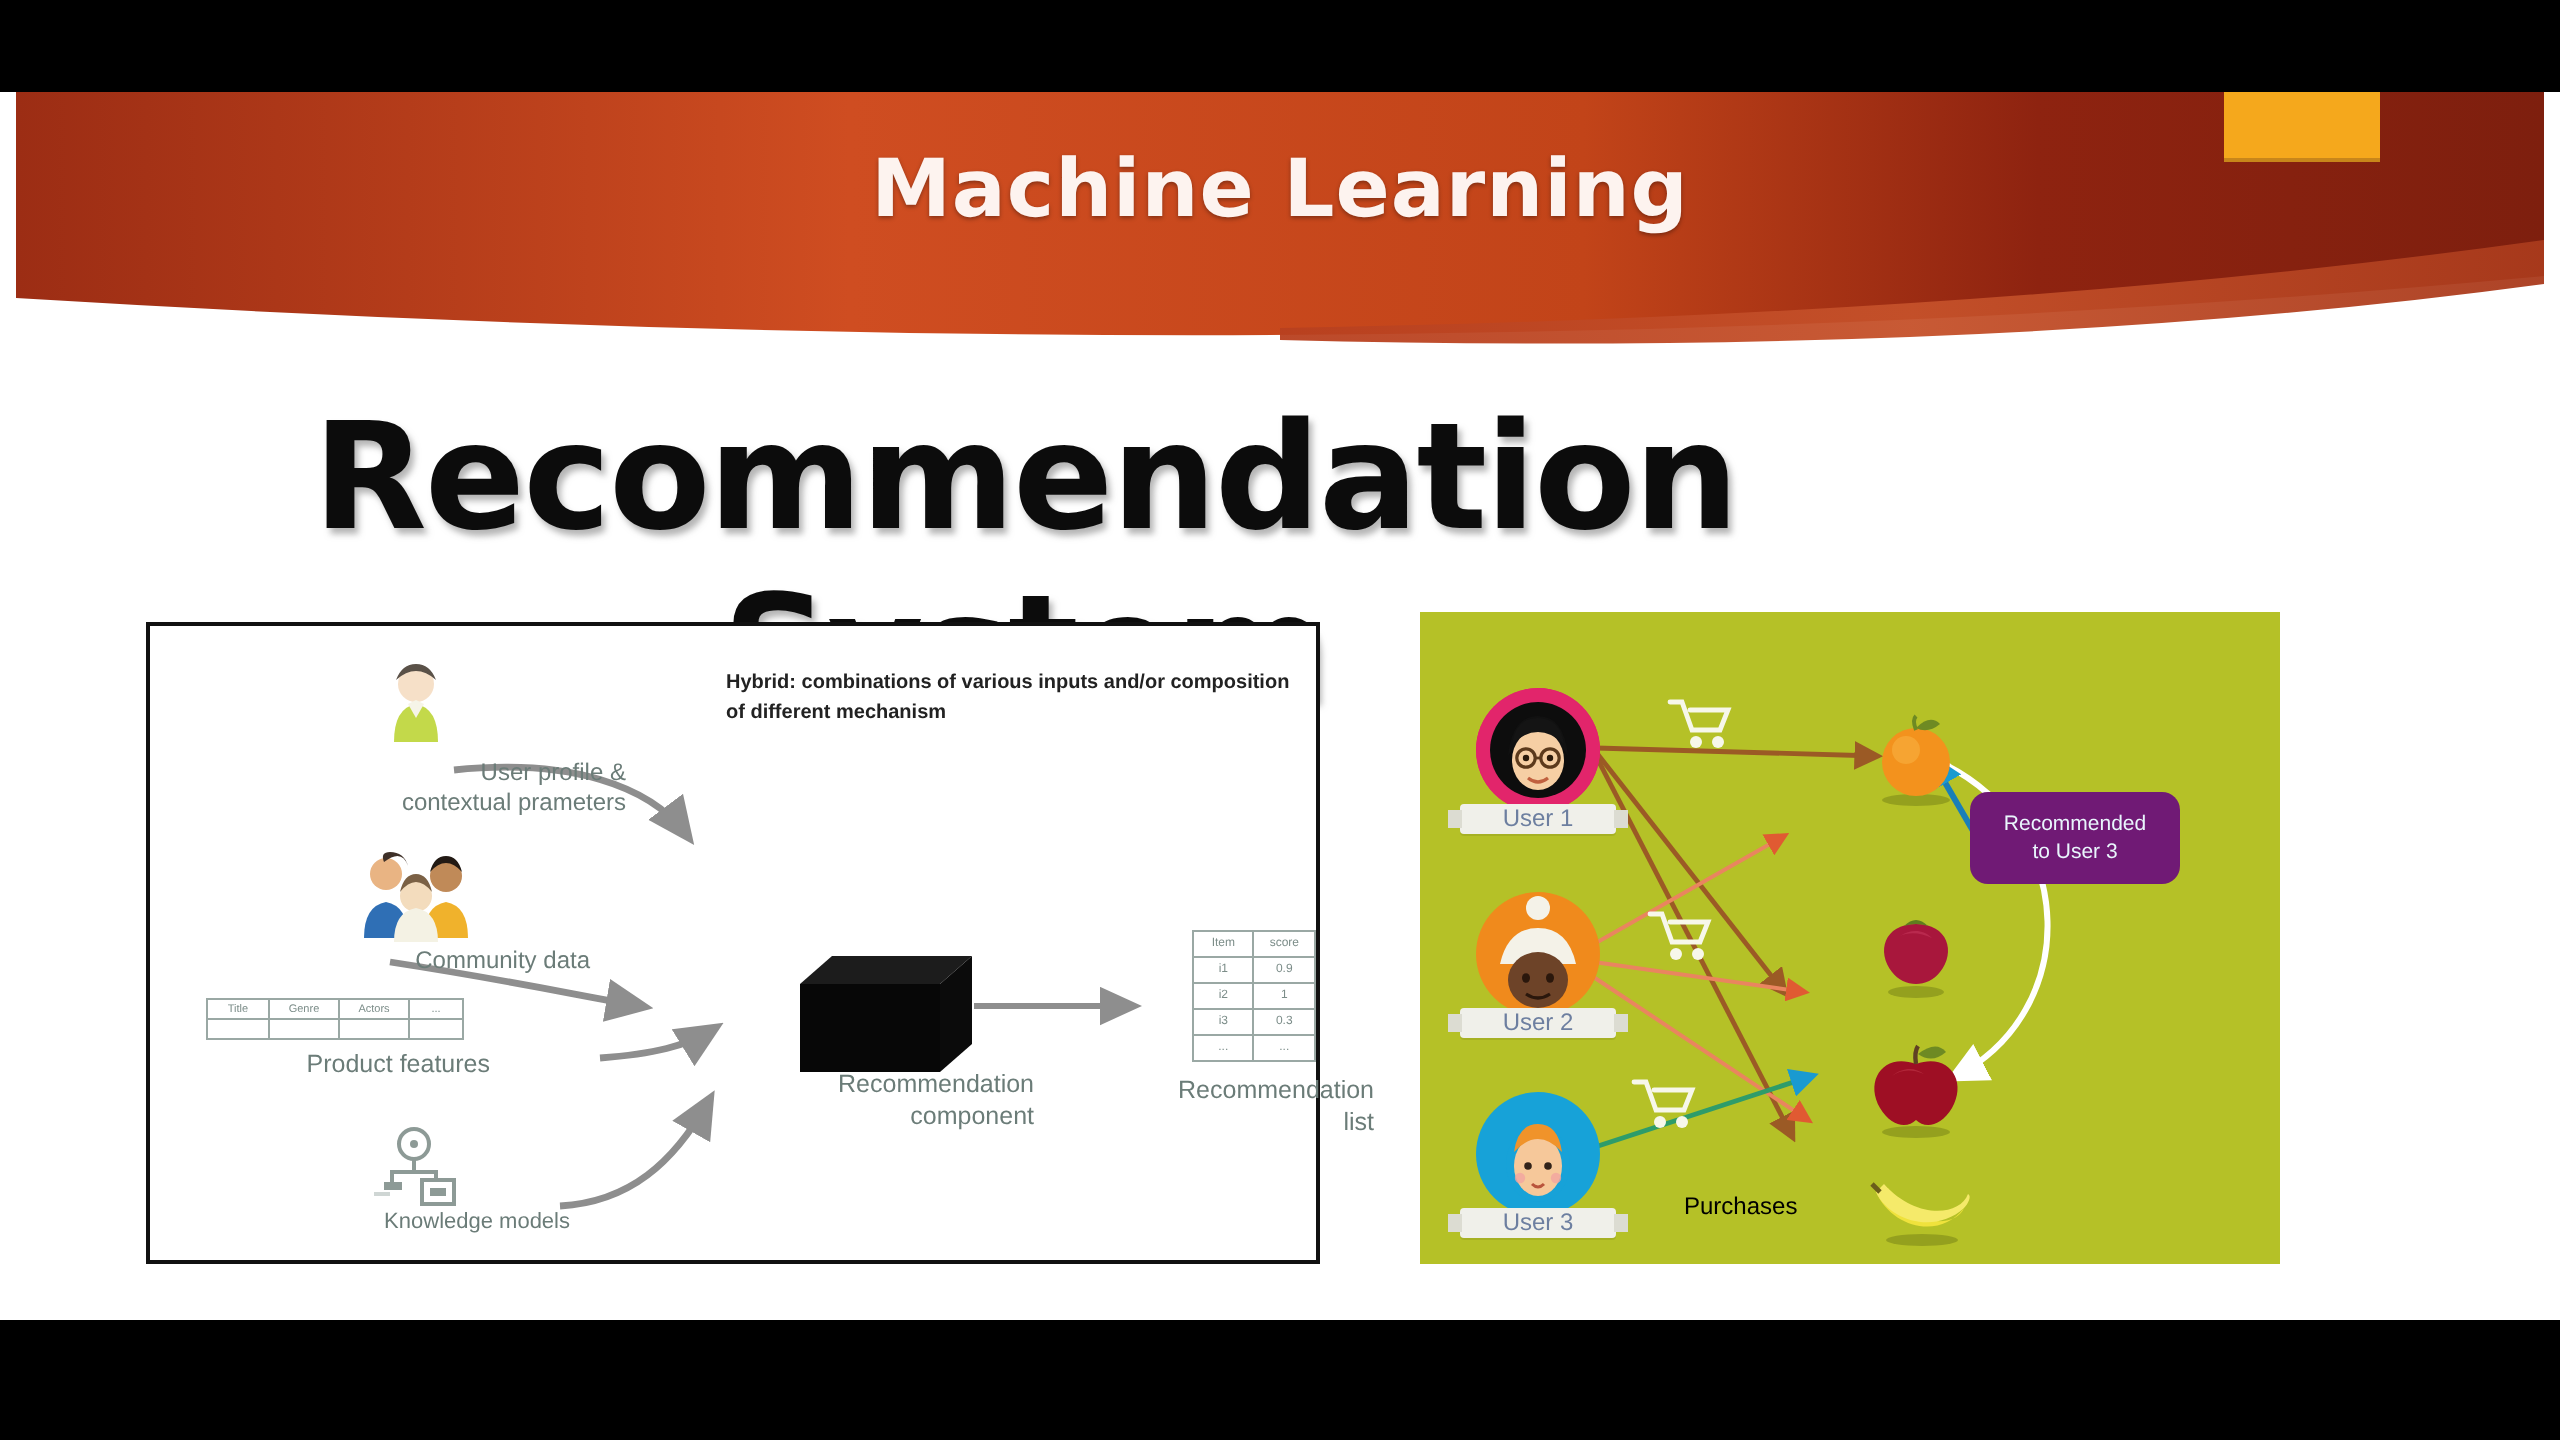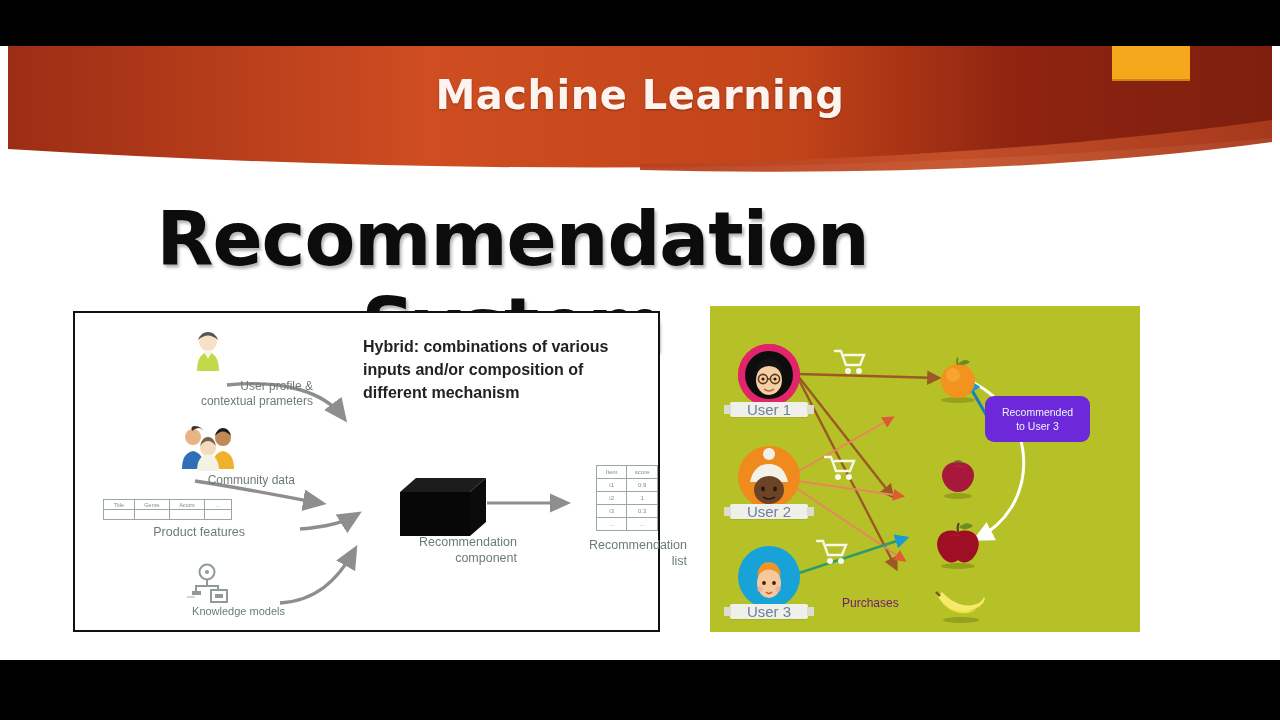--- a/index.html
+++ b/index.html
@@ -23,50 +23,50 @@
   
   .slide-title{position:absolute;left:0;top:150px;width:1025px;text-align:center;
     font-size:74px;font-weight:bold;color:#0c0c0c;letter-spacing:-1px;
     font-family:"DejaVu Sans",sans-serif;
     text-shadow:2px 3px 3px rgba(120,120,120,.55);}
 
   
   .left-fig{position:absolute;left:73px;top:265px;width:587px;height:321px;
     background:#fff;border:2px solid #111;box-sizing:border-box;}
   .hybrid-text{position:absolute;left:288px;top:22px;width:288px;
-    font-size:16px;font-weight:bold;color:#222;line-height:1.45;}
+    font-size:10px;font-weight:bold;color:#222;line-height:1.45;}
   .lbl{position:absolute;text-align:right;font-size:12px;color:#6b7c78;line-height:1.25;}
 
   .person-icon{position:absolute;}
   .table-mini{position:absolute;border-collapse:collapse;}
   .table-mini td{border:1px solid #9aa8a4;font-size:5.5px;color:#7c8d89;
     text-align:center;padding:0;height:9px;}
 
   .blackbox{position:absolute;left:325px;top:165px;width:80px;height:50px;}
 
   .rec-table{position:absolute;left:521px;top:152px;border-collapse:collapse;background:#fff;}
   .rec-table td{border:1px solid #9aa8a4;width:32px;height:12px;font-size:6px;
     color:#7c8d89;text-align:center;padding:0;}
 
   
   .right-fig{position:absolute;left:710px;top:260px;width:430px;height:326px;background:#b5c127;}
   .itemtitle{position:absolute;left:32px;top:12px;font-size:22px;color:#f3f3e6;
     font-family:"DejaVu Sans",sans-serif;letter-spacing:.3px;}
   .avatar{position:absolute;width:62px;height:62px;border-radius:50%;}
   .ribbon{position:absolute;width:78px;height:15px;background:#f0f0ea;border-radius:2px;
-    text-align:center;font-size:15px;line-height:15px;color:#6d7fa0;
+    text-align:center;font-size:12px;line-height:15px;color:#6d7fa0;
     box-shadow:0 1px 0 rgba(0,0,0,.08);}
   .ribbon::before,.ribbon::after{content:"";position:absolute;top:3px;width:7px;height:9px;
     background:#dcdcd2;}
   .ribbon::before{left:-6px;}
   .ribbon::after{right:-6px;}
-  .recbox{position:absolute;left:275px;top:90px;width:105px;height:46px;background:#6d28d9;
+  .recbox{position:absolute;left:275px;top:90px;width:105px;height:46px;background:#701a75;
     border-radius:9px;color:#e9f6fd;font-size:10.5px;text-align:center;line-height:1.35;
     padding-top:9px;box-sizing:border-box;}
-  .purchases{position:absolute;left:132px;top:290px;font-size:12px;color:#701a75;text-align:center;}
+  .purchases{position:absolute;left:132px;top:290px;font-size:12px;color:#000000;text-align:center;}
   .cart{position:absolute;}
   .fruit{position:absolute;}
 
   svg{display:block;overflow:visible;}
 </style>
 </head>
 <body>
 
 <div id="stage">
 

